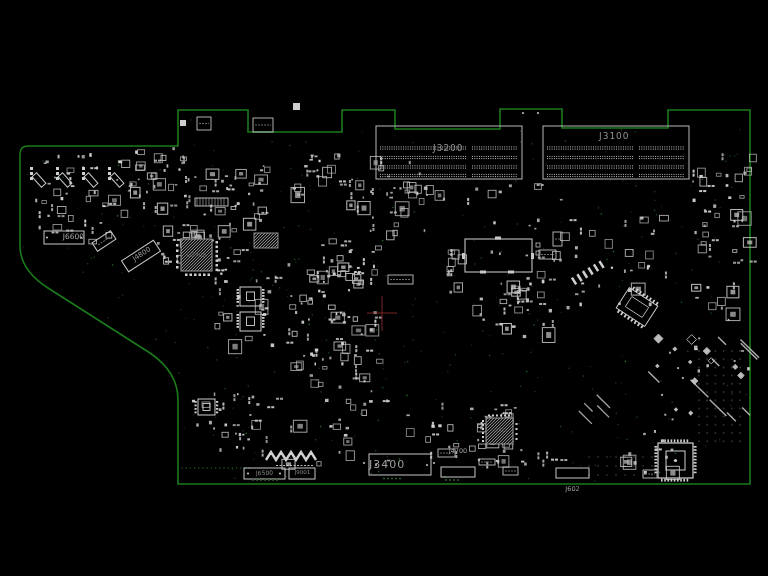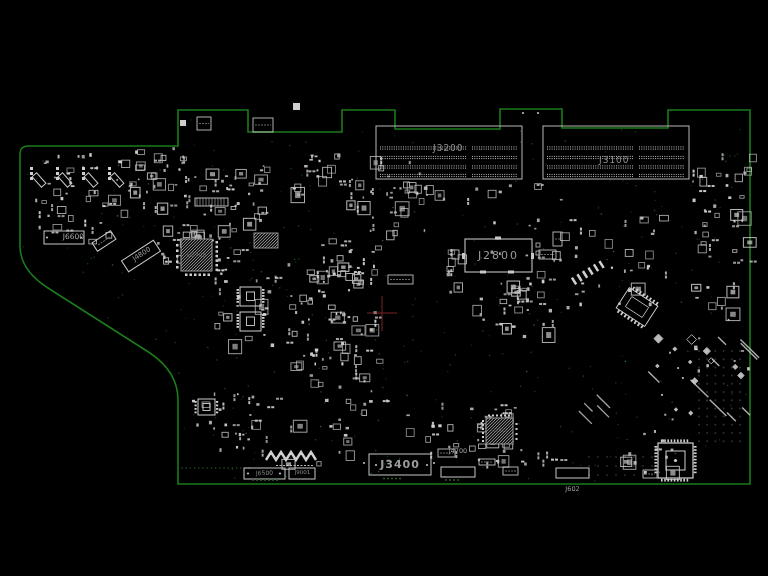--- a/index.html
+++ b/index.html
@@ -3,29 +3,29 @@
 <meta charset="utf-8">
 <style>
   html,body{margin:0;padding:0;background:#000;}
   .stage{
     position:relative;width:768px;height:568px;background:#000;overflow:hidden;
     font-family:"DejaVu Sans",sans-serif;
   }
   .stage svg{position:absolute;left:0;top:0;}
   .label{position:absolute;color:#8f8f8f;white-space:nowrap;line-height:1;pointer-events:auto;}
   .lbl-j3200{left:433px;top:144px;font-size:9px;letter-spacing:1px;color:#919191;}
-  .lbl-j3100{left:599px;top:156px;font-size:9px;letter-spacing:1px;color:#919191;}
+  .lbl-j3100{left:599px;top:132px;font-size:9px;letter-spacing:1px;color:#919191;}
   .lbl-j2800{left:465px;top:240px;width:67px;height:31px;line-height:31px;text-align:center;
              font-size:11px;letter-spacing:2px;color:#9c9c9c;}
   .lbl-u8700{left:181px;top:252px;width:31px;text-align:center;font-size:6px;color:#616161;}
   .lbl-j6600{left:44px;top:233px;width:40px;text-align:right;font-size:7.5px;color:#a8a8a8;}
   .lbl-j4800{left:123px;top:251px;width:38px;text-align:center;font-size:7px;color:#a0a0a0;
              transform:rotate(-33deg);}
-  .lbl-j3400{left:369px;top:455px;width:62px;height:19px;line-height:19px;text-align:center;
-             font-size:11px;letter-spacing:1px;color:#9c9c9c;font-weight:bold;}
+  .lbl-j3400{left:369px;top:455px;width:62px;height:19px;line-height:19px;text-align:left;
+             font-size:11px;letter-spacing:1px;color:#9c9c9c;}
   .lbl-j6500{left:247px;top:470px;width:35px;text-align:center;font-size:6px;color:#8a8a8a;transform:rotate(-2deg);}
   .lbl-j9001{left:290px;top:470px;width:25px;text-align:center;font-size:5.5px;color:#8a8a8a;}
   .lbl-j4700{left:442px;top:448px;width:32px;text-align:center;font-size:6.5px;color:#9a9a9a;}
   .lbl-j602{left:557px;top:470px;width:31px;text-align:center;font-size:6.5px;color:#9a9a9a;margin-top:16px;}
   .lbl-u4500{left:486px;top:428px;width:27px;text-align:center;font-size:5px;color:#4c4c4c;}
 </style>
 </head>
 <body>
 
 <div class="stage">
@@ -1637,21 +1637,20 @@
         <line x1="445" y1="480" x2="459" y2="480" stroke="#2e6a2e" stroke-width="1.4" stroke-dasharray="2 2" opacity="0.9"></line>
       </g>
       <g>
         <line x1="367" y1="313" x2="397" y2="313" stroke="#7a2424" stroke-width="1" stroke-dasharray="none" opacity="1"></line>
         <line x1="382" y1="296" x2="382" y2="331" stroke="#7a2424" stroke-width="1" stroke-dasharray="none" opacity="1"></line>
       </g>
     </svg>
 
   <div class="label lbl-j3200">J3200</div>
   <div class="label lbl-j3100">J3100</div>
-  <div class="label lbl-j2800">J2800</div>
   <div class="label lbl-u8700">U8700</div>
   <div class="label lbl-j6600">J6600</div>
   <div class="label lbl-j4800">J4800</div>
   <div class="label lbl-j3400">J3400</div>
   <div class="label lbl-j6500">J6500</div>
   <div class="label lbl-j9001">J9001</div>
   <div class="label lbl-j4700">J4700</div>
   <div class="label lbl-j602">J602</div>
   <div class="label lbl-u4500">U4500</div>
 </div>

